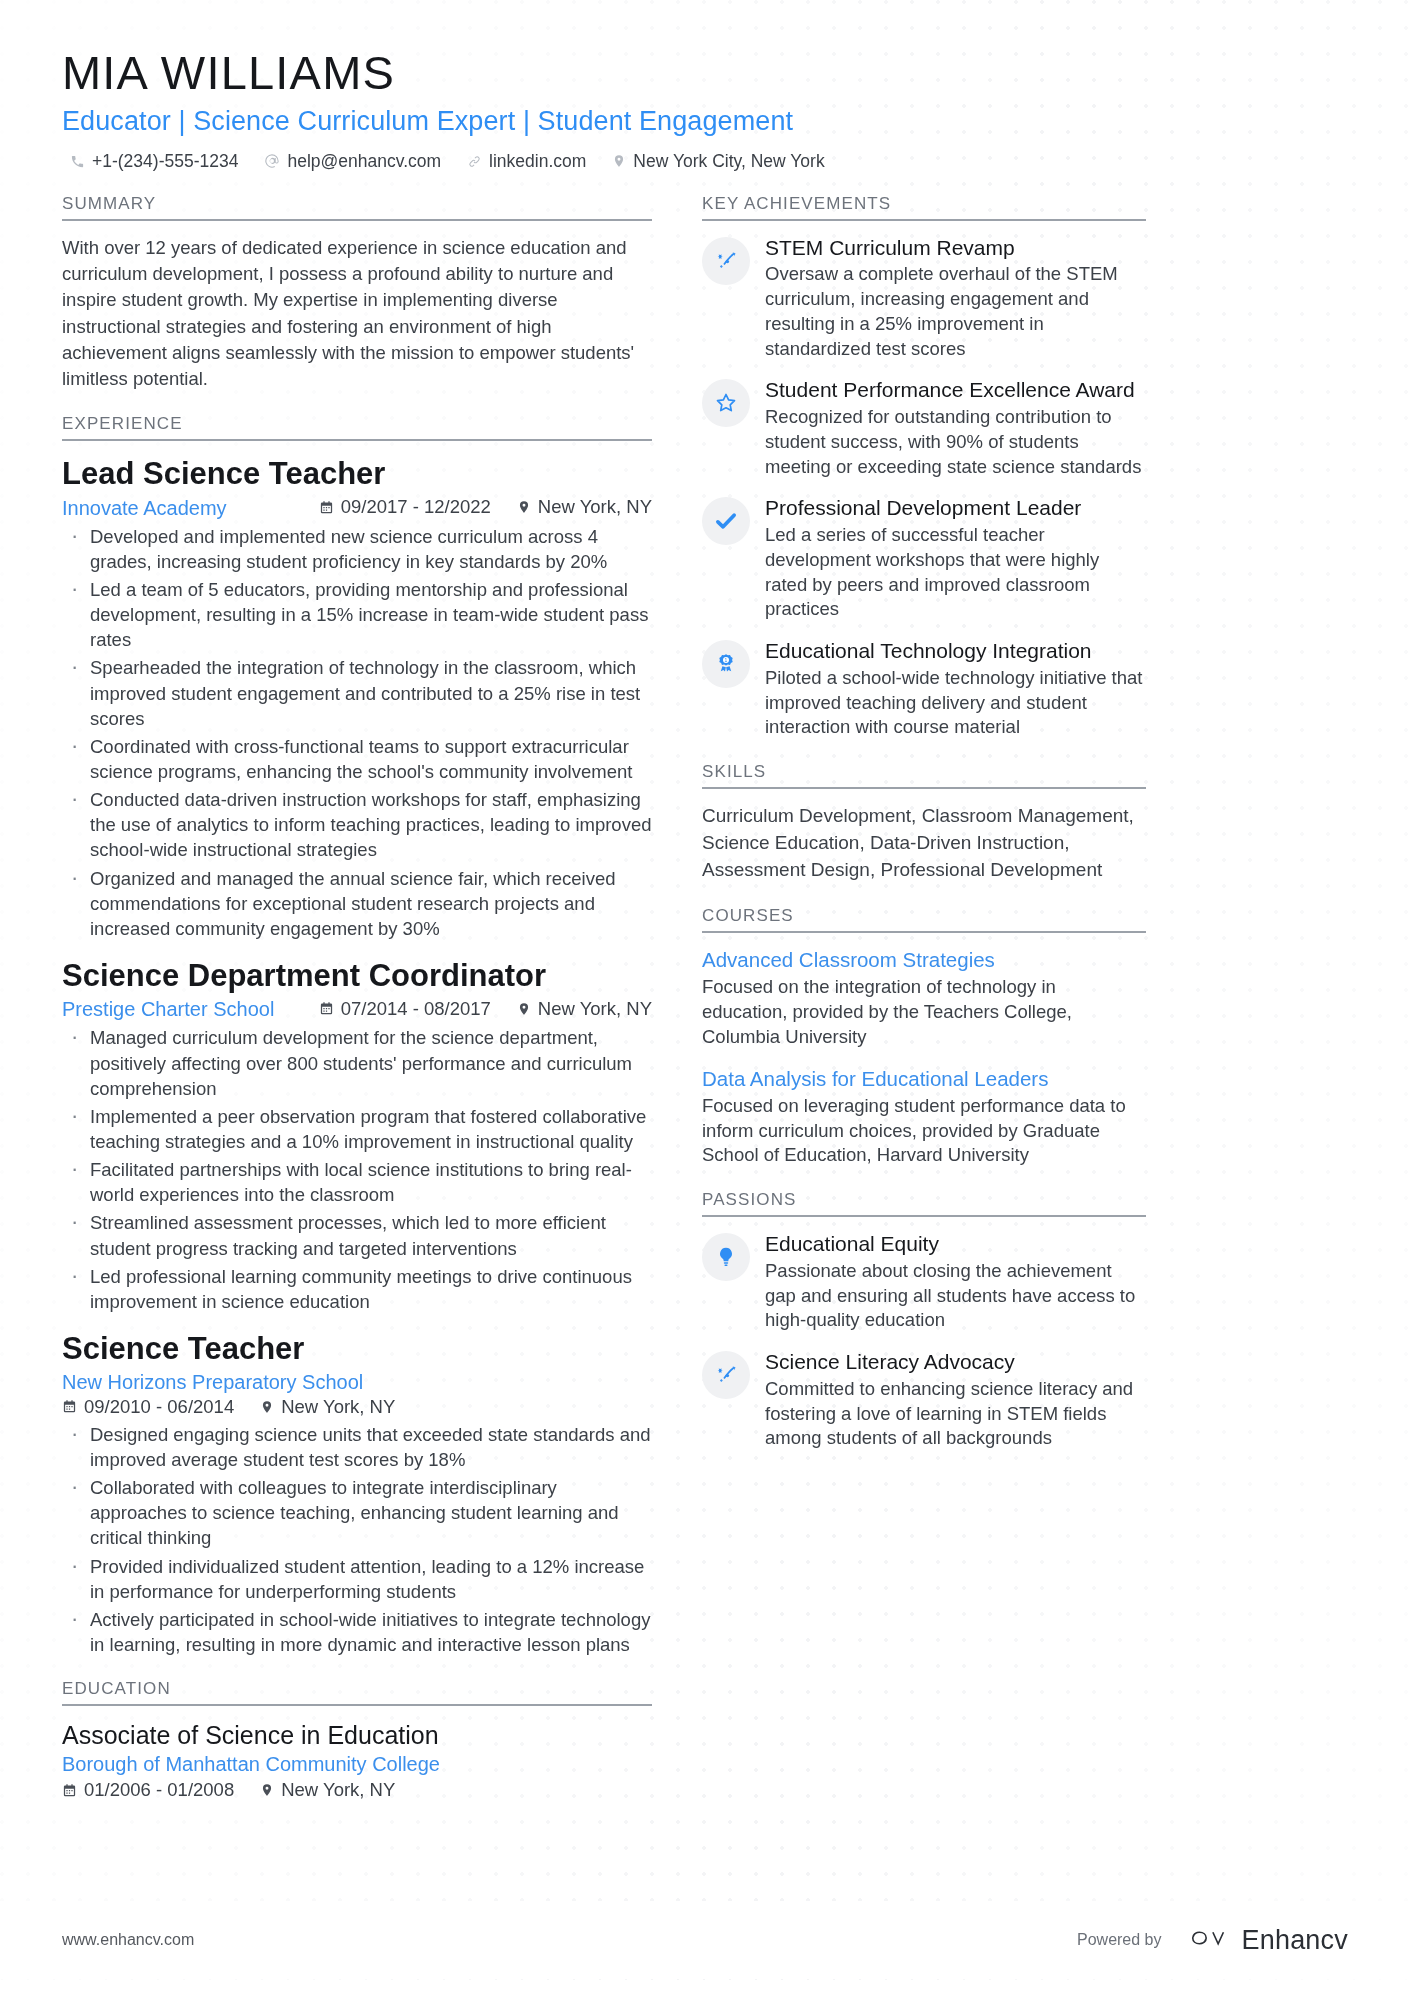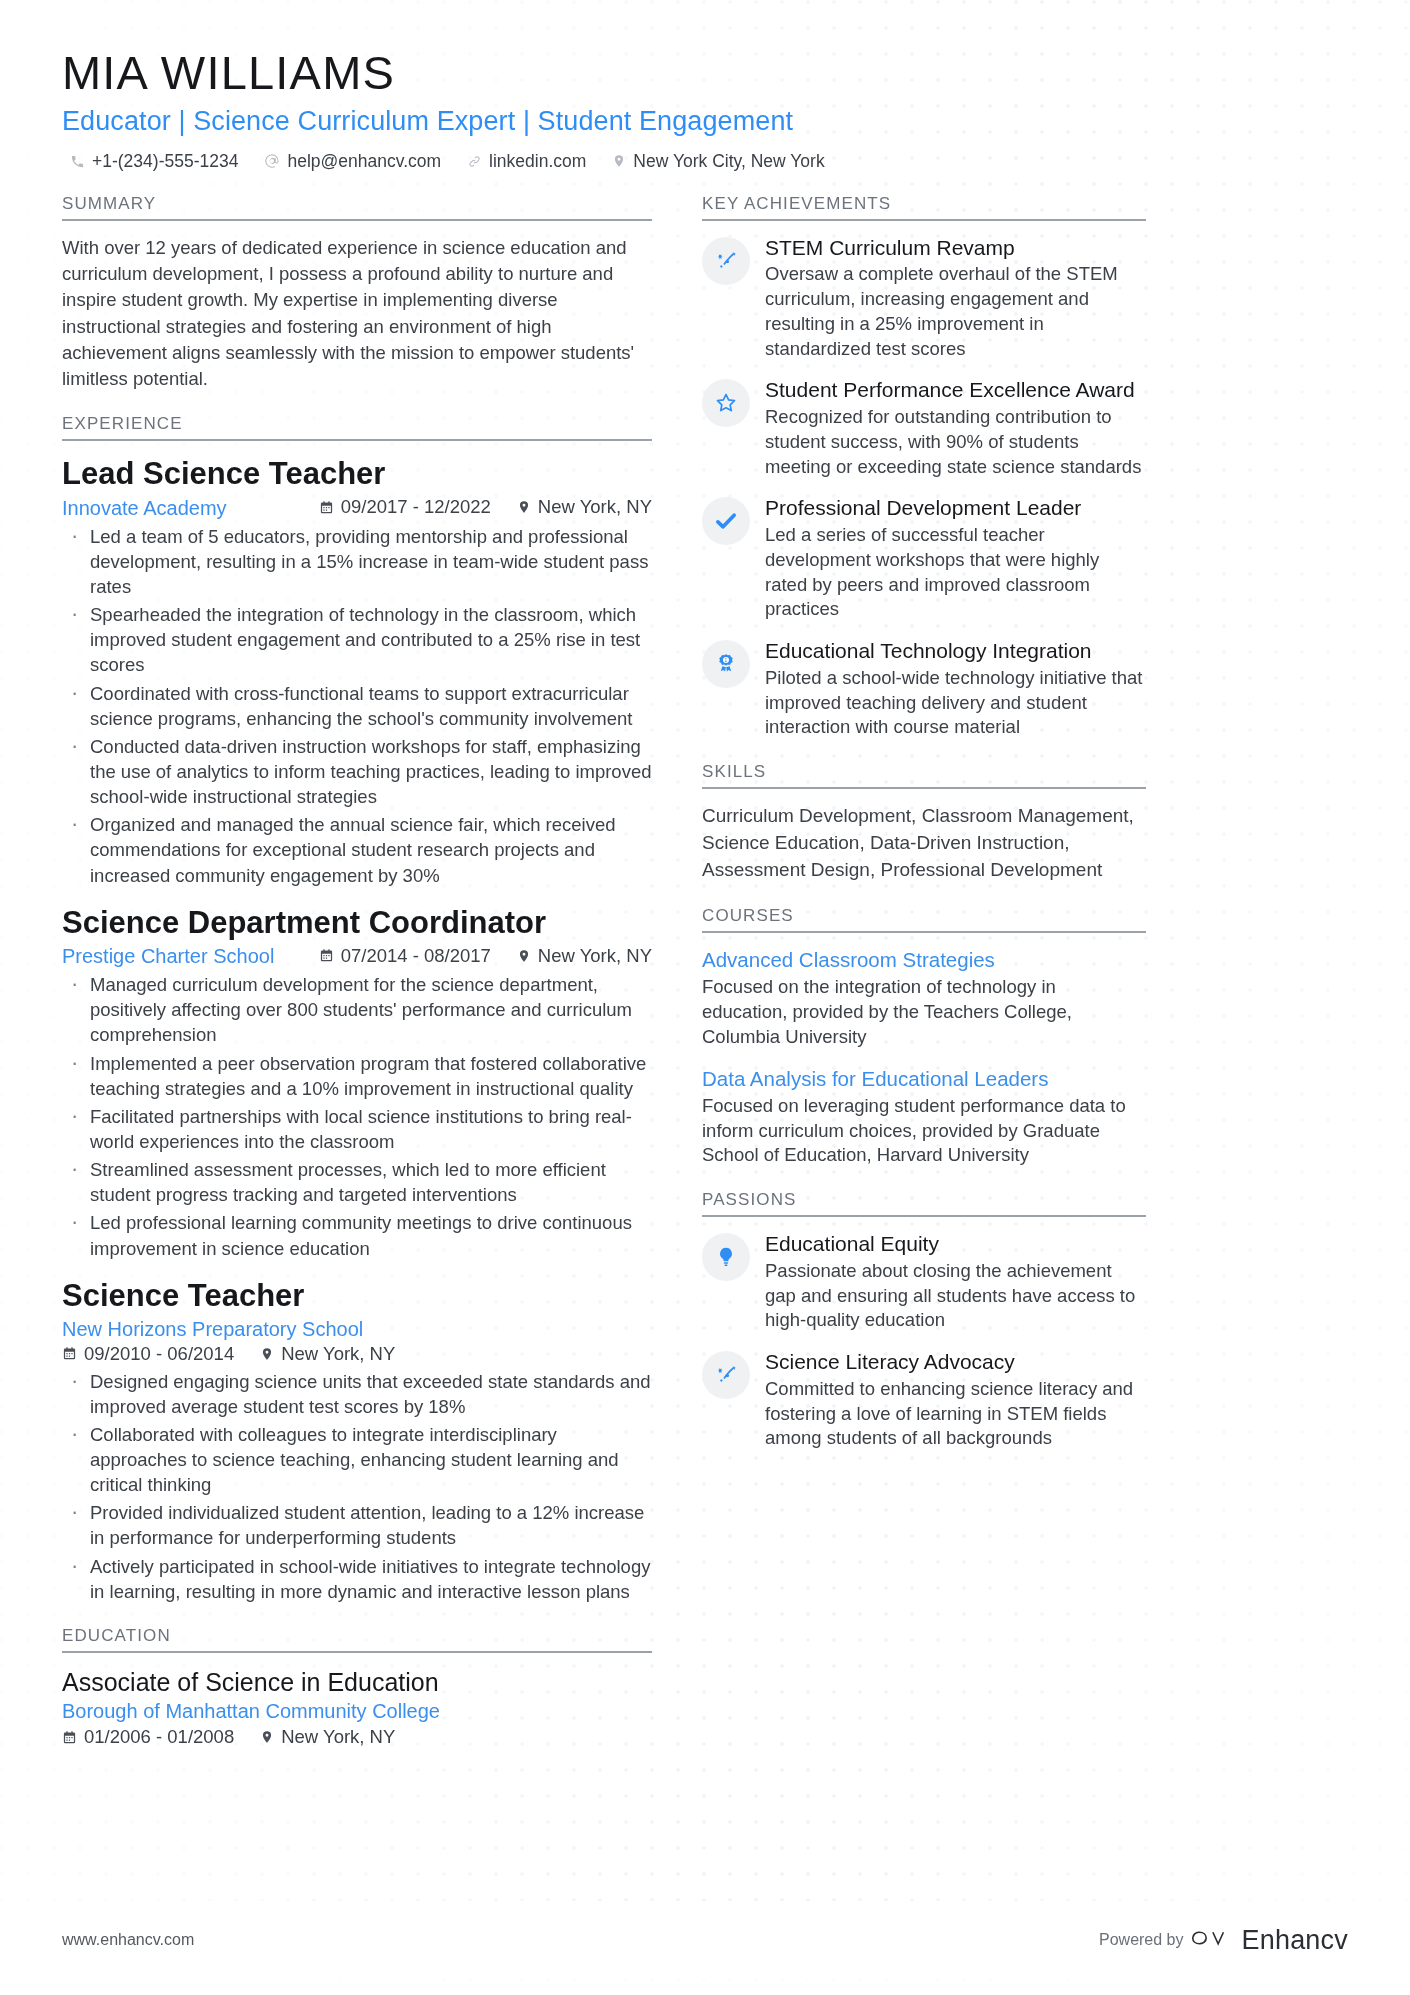--- a/index.html
+++ b/index.html
@@ -148,21 +148,21 @@
     z-index: 3;
     height: 78px;
     display: flex;
     align-items: center;
     justify-content: space-between;
     padding: 0 62px;
     background: #ffffff;
     font-size: 16px;
     color: #55595f;
   }
-  .brand { display: flex; align-items: center; gap: 3px; color: #55595f; }
+  .brand { display: flex; align-items: center; gap: 25px; color: #55595f; }
   .brand .powered { font-size: 16px; color: #6b7078; }
   .brand .logo { display: flex; align-items: center; gap: 9px; }
   .brand .logo-word { font-size: 27px; color: #2b2f35; letter-spacing: 0.2px; }
 </style>
 </head>
 <body>
 
 <div class="page">
   <div class="content">
 
@@ -240,20 +240,21 @@
                   <span>
                     <svg width="14" height="16" viewBox="0 0 24 24">
                         <path d="M12 2a7 7 0 0 0-7 7c0 5.2 7 13 7 13s7-7.8 7-13a7 7 0 0 0-7-7zm0 9.5A2.5 2.5 0 1 1 12 6.5a2.5 2.5 0 0 1 0 5z"></path>
                       </svg>
                   </span>
                   <span>New York, NY</span>
                 </span>
               </span>
             </div>
             <ul class="bullets">
+              <li>Developed and implemented new science curriculum across 4 grades, increasing student proficiency in key standards by 20%</li>
               <li>Led a team of 5 educators, providing mentorship and professional development, resulting in a 15% increase in team-wide student pass rates</li>
               <li>Spearheaded the integration of technology in the classroom, which improved student engagement and contributed to a 25% rise in test scores</li>
               <li>Coordinated with cross-functional teams to support extracurricular science programs, enhancing the school's community involvement</li>
               <li>Conducted data-driven instruction workshops for staff, emphasizing the use of analytics to inform teaching practices, leading to improved school-wide instructional strategies</li>
               <li>Organized and managed the annual science fair, which received commendations for exceptional student research projects and increased community engagement by 30%</li>
             </ul>
           </div>
 
           <div class="job">
             <div class="job-title">Science Department Coordinator</div>

